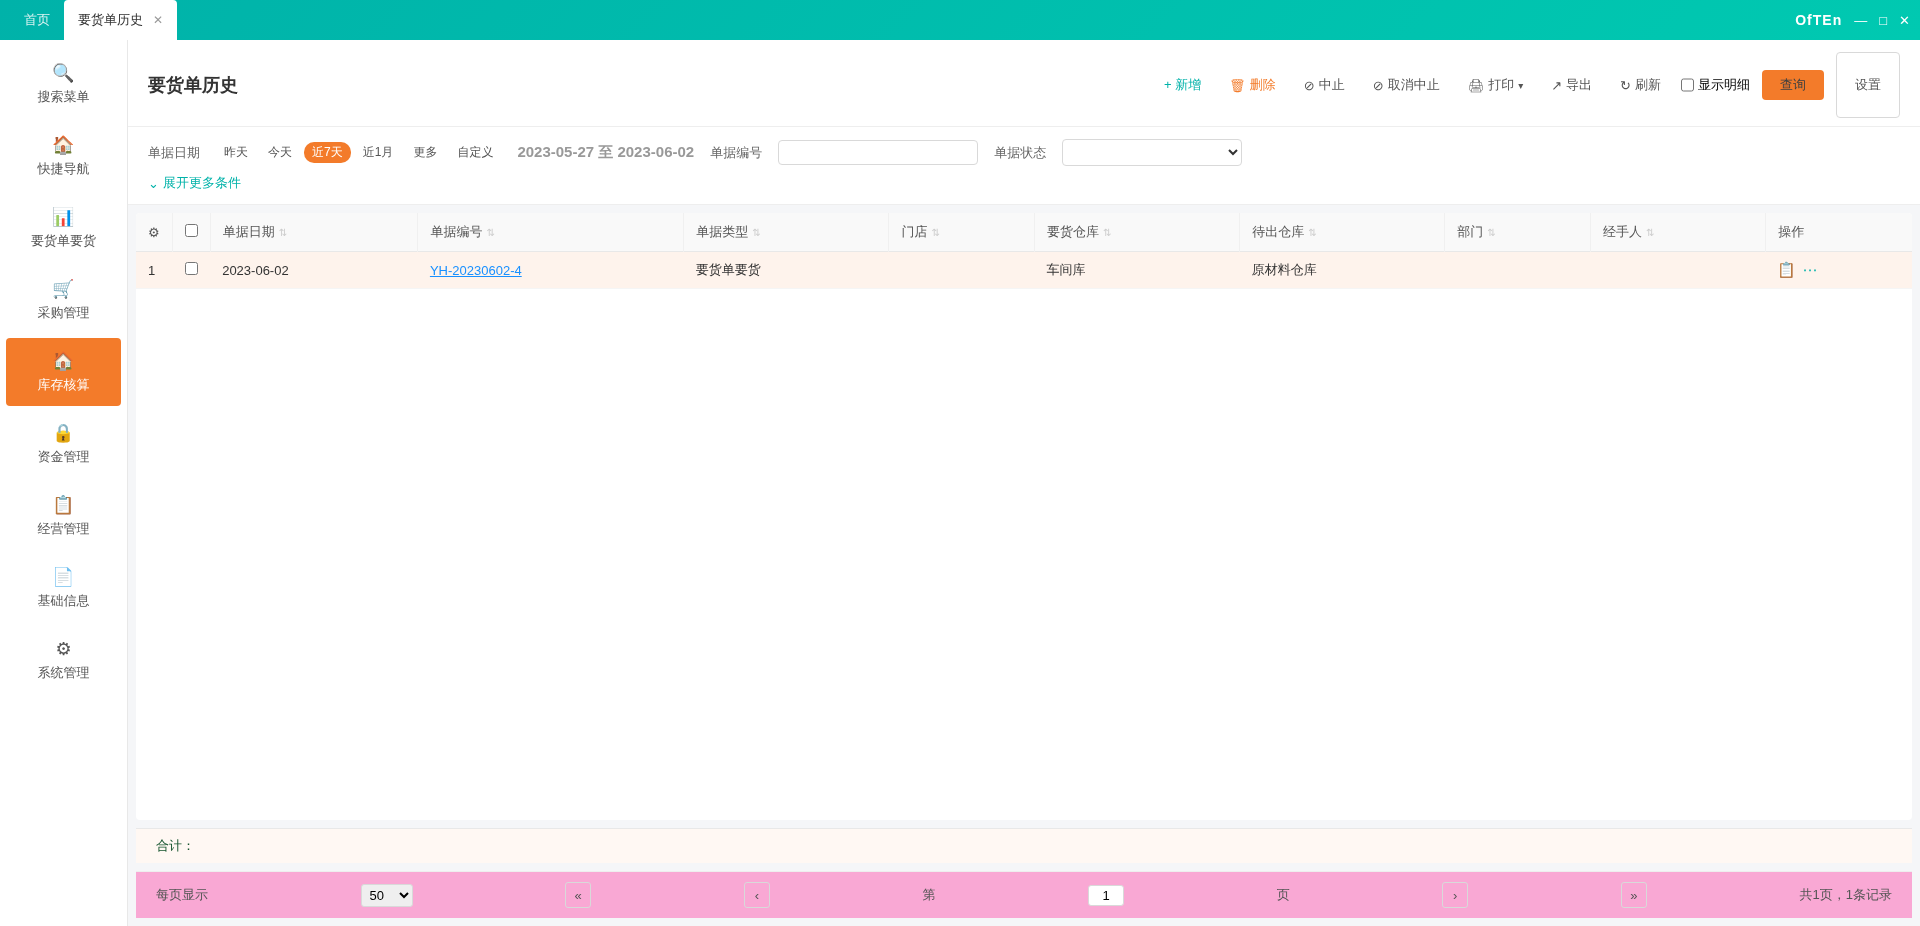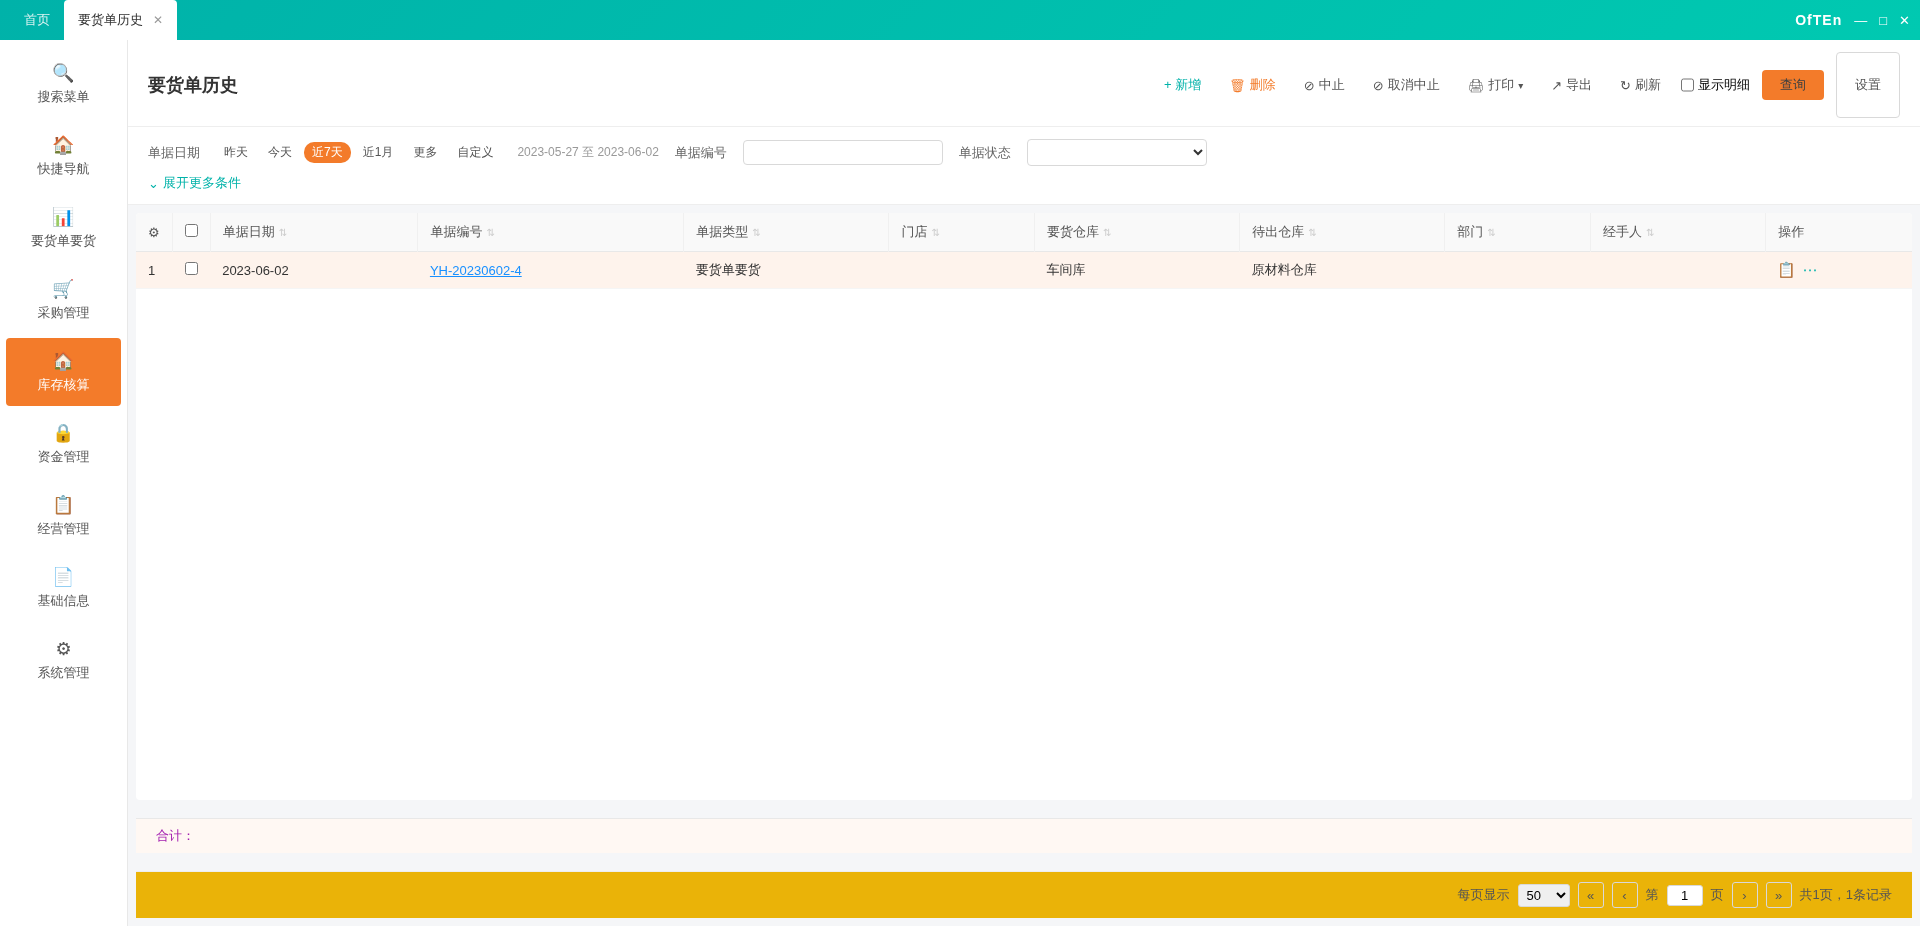--- a/index.html
+++ b/index.html
@@ -173,21 +173,22 @@
       cursor: pointer;
       color: #555;
       font-size: 12px;
     }
     .date-tab.active {
       background: #f37b2a;
       color: #fff;
     }
     .date-range {
       color: #999;
-      font-size: 12px;
+      font-size: 15px;
+      font-weight: bold;
     }
     .filter-input {
       border: 1px solid #d9d9d9;
       border-radius: 4px;
       padding: 4px 10px;
       width: 200px;
       color: #333;
       outline: none;
     }
     .filter-select {
@@ -258,33 +259,33 @@
     }
     .sort-icon { color: #ccc; font-size: 10px; }
 
     
     .summary-row {
       background: #fff8f3;
       border-top: 1px solid #e8e8e8;
       padding: 8px 20px;
       display: flex;
       align-items: flex-start;
-      color: #a21caf;
+      color: #14532d;
       font-size: 13px;
       flex-shrink: 0;
-      margin: 18px 8px;
+      margin: 8px 8px;
     }
 
     
     .pagination {
       display: flex;
       align-items: center;
-      justify-content: flex-end;
+      justify-content: space-between;
       padding: 10px 20px;
-      background: #eab308;
+      background: #f9a8d4;
       border-top: 1px solid #eee;
       gap: 8px;
       color: #555;
       font-size: 13px;
       flex-shrink: 0;
       margin: 0 8px 8px;
     }
     .pagination select {
       border: 1px solid #d9d9d9;
       border-radius: 3px;

